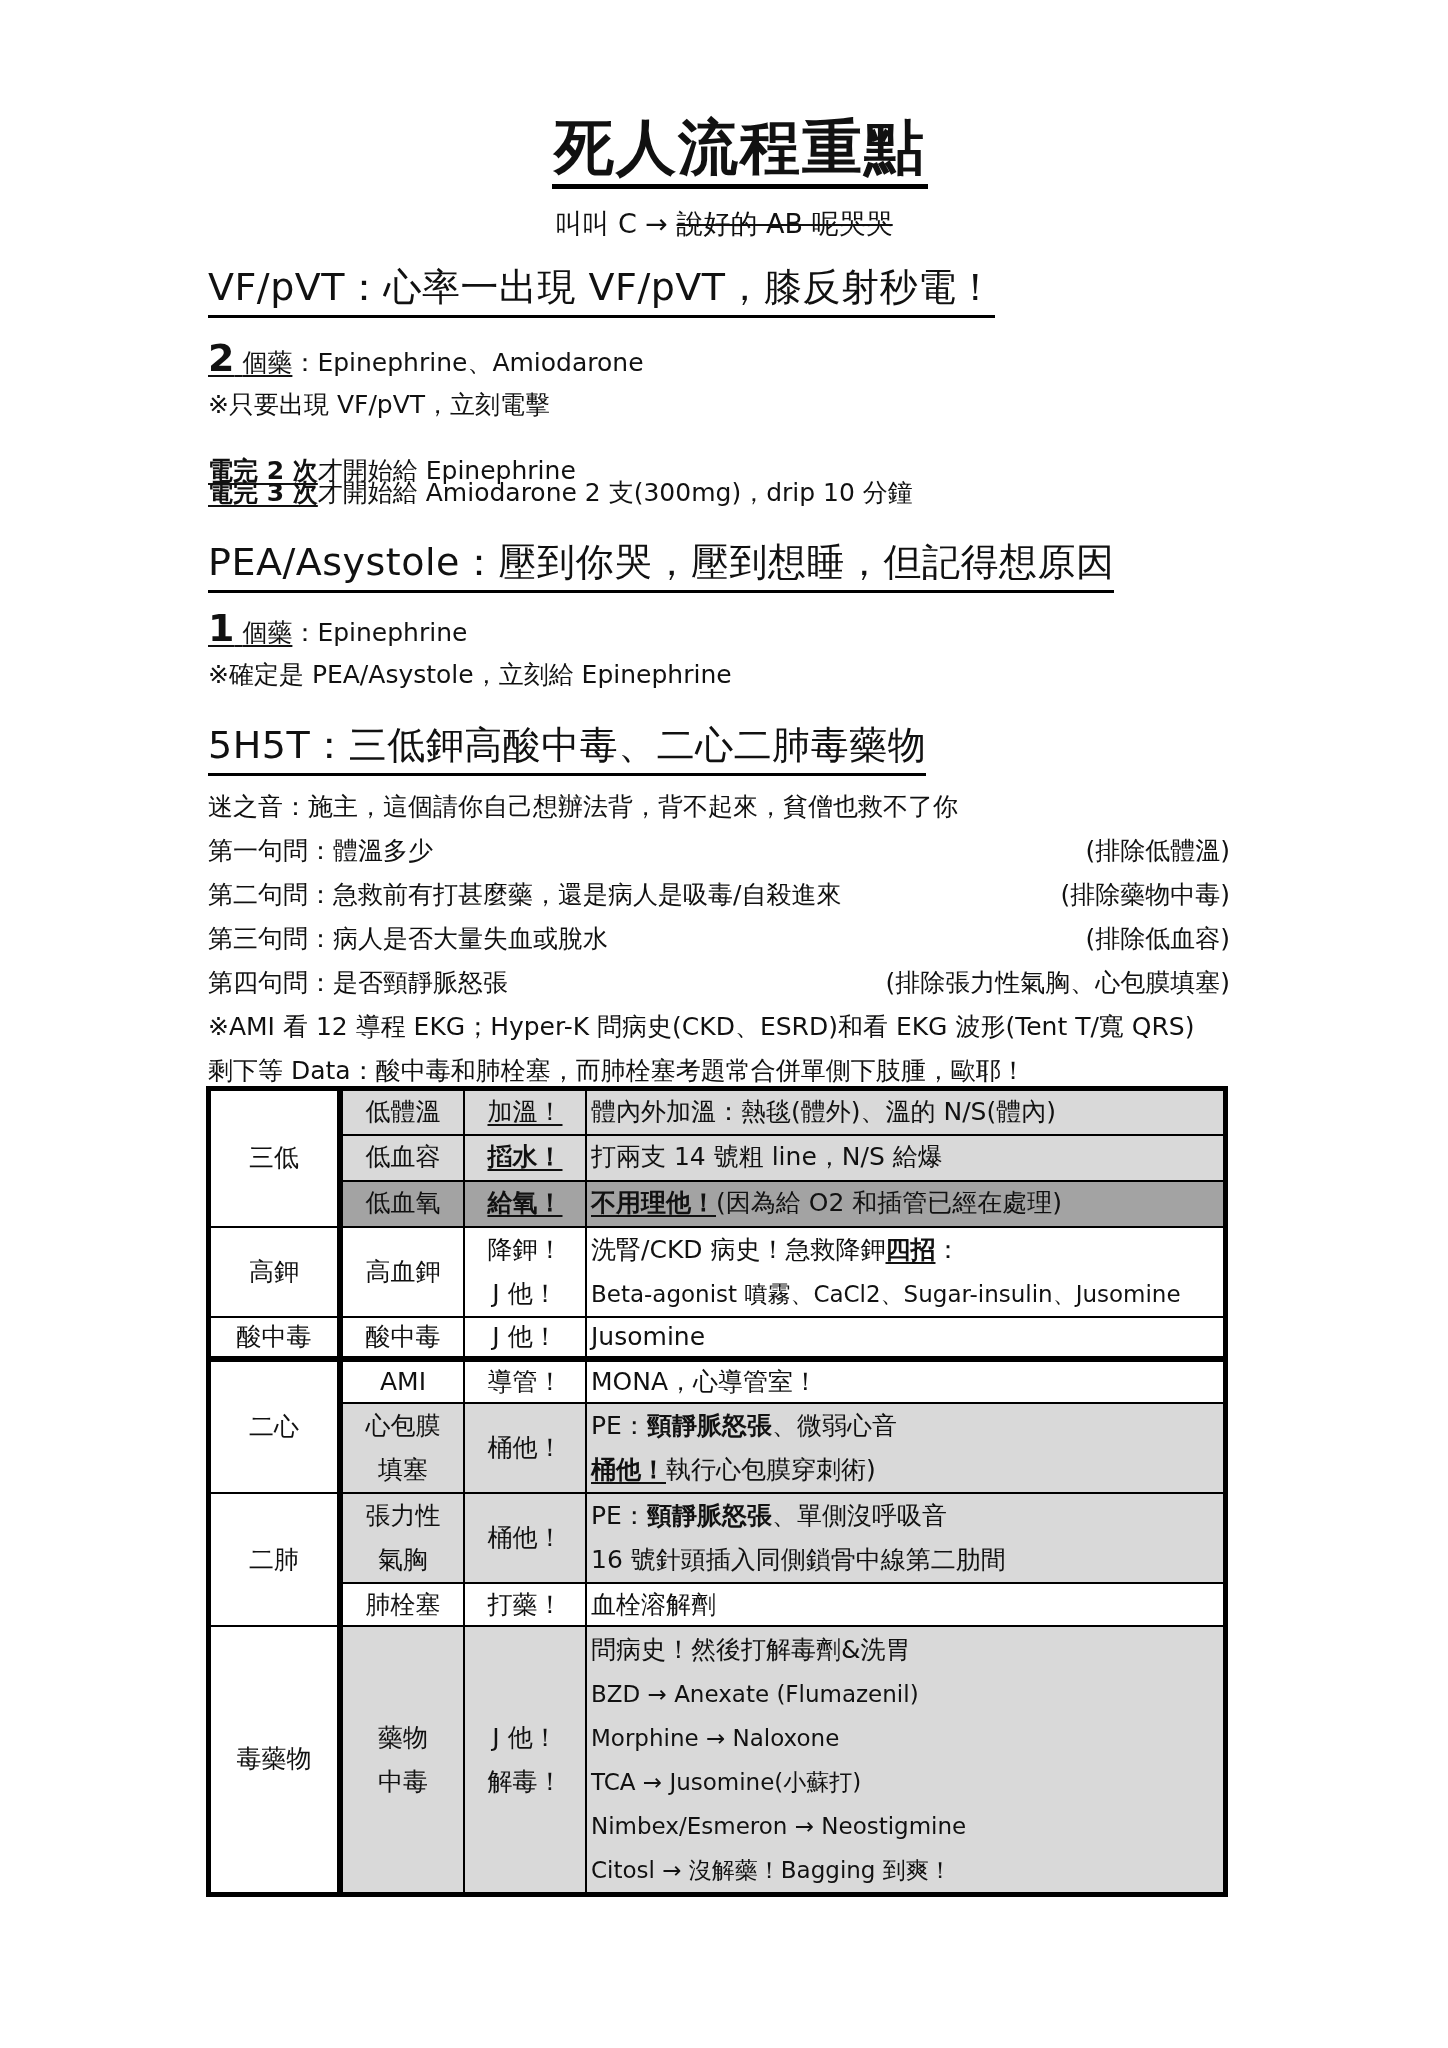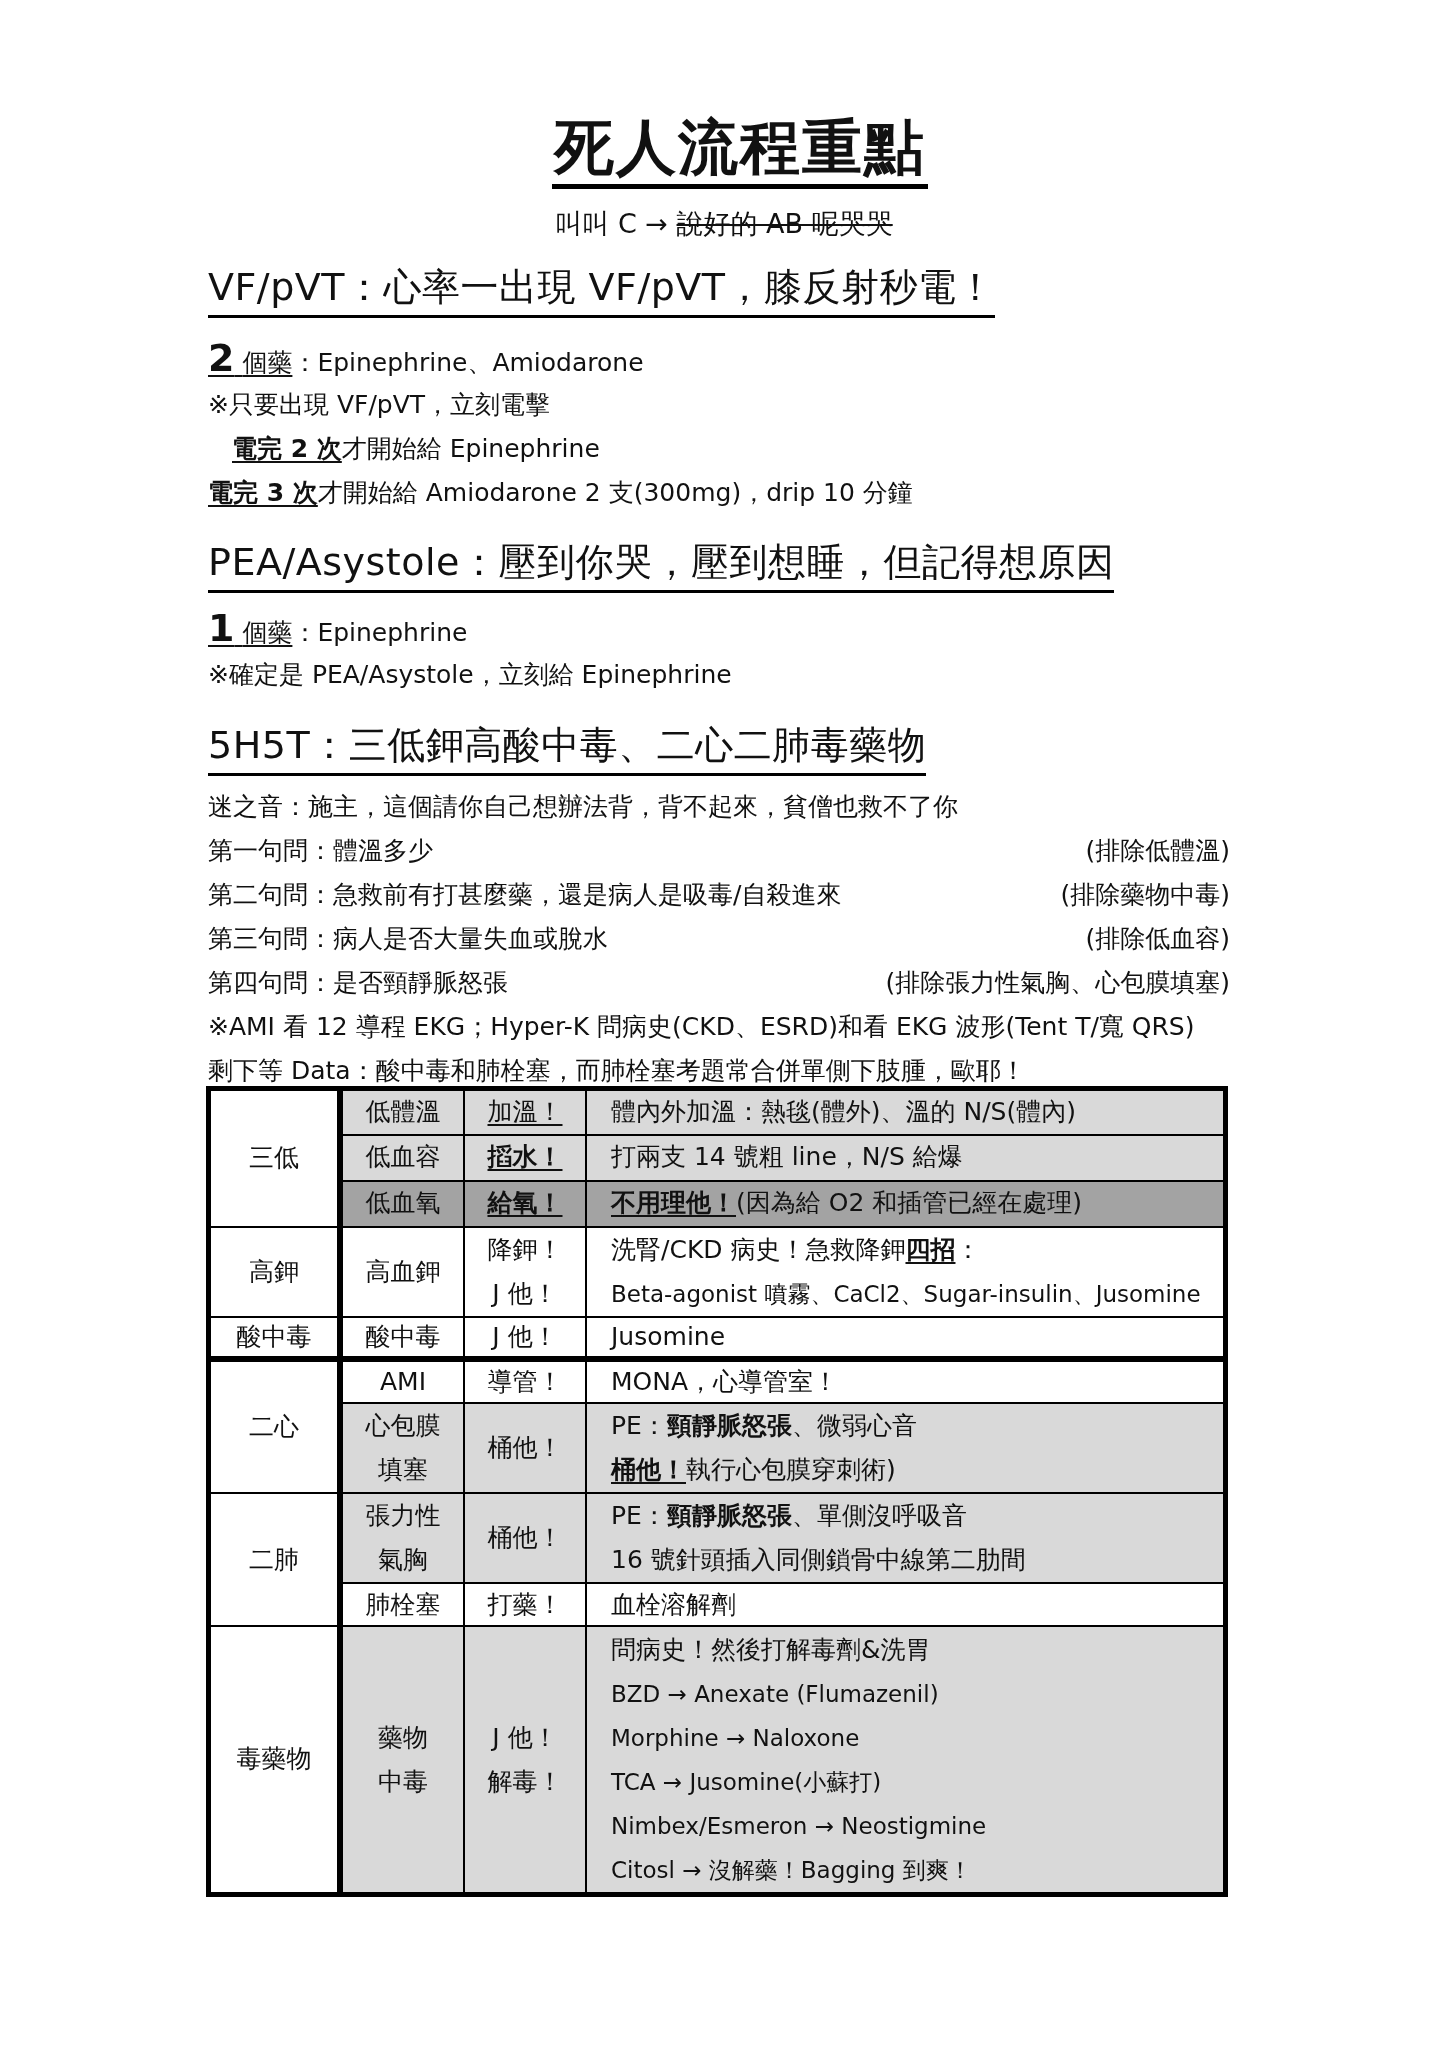--- a/index.html
+++ b/index.html
@@ -17,21 +17,21 @@
   .b { font-weight: bold; }
   .right { position: absolute; right: 0; }
   .row-line { left: 208px; width: 1022px; font-size: 25px; white-space: nowrap; }
 
   table.grid { position: absolute; left: 206px; top: 1086px; width: 1022px; height: 811px;
                border-collapse: collapse; border: 5px solid #000; table-layout: fixed; }
   table.grid td { border: 2px solid #000; font-size: 25px; padding: 0 8px; vertical-align: middle; line-height: 1.3; }
   table.grid td.c1 { width: 110px; text-align: center; border-right: 6px solid #000; background: #fff; }
   table.grid td.c2 { width: 104px; text-align: center; }
   table.grid td.c3 { width: 104px; text-align: center; }
-  table.grid td.c4 { text-align: left; padding-left: 24px; }
+  table.grid td.c4 { text-align: left; padding-left: 4px; }
   .lg { background: #d9d9d9; }
   .dg { background: #a3a3a3; }
   .wh { background: #ffffff; }
   tr.thick-top td { border-top: 6px solid #000; }
   .small { font-size: 23px; }
   .stack div { line-height: 44px; }
 </style>
 </head>
 <body>
 
@@ -39,21 +39,21 @@
 <div class="abs subtitle">
   <span>叫叫 C →</span>
   <span class="strike">說好的 AB 呢哭哭</span>
 </div>
 
 <div class="abs h2" style="top:262px;">VF/pVT：心率一出現 VF/pVT，膝反射秒電！</div>
 <div class="abs line" style="top:336px;">
   <span class="u"><span class="big-num">2</span> <span>個藥</span></span><span>：Epinephrine、Amiodarone</span>
 </div>
 <div class="abs line" style="top:388px;">※只要出現 VF/pVT，立刻電擊</div>
-<div class="abs line" style="top:432px;margin-left:24px;">
+<div class="abs line" style="top:454px;">
   <span class="u b">電完 2 次</span><span>才開始給 Epinephrine</span>
 </div>
 <div class="abs line" style="top:476px;">
   <span class="u b">電完 3 次</span><span>才開始給 Amiodarone 2 支(300mg)，drip 10 分鐘</span>
 </div>
 
 <div class="abs h2" style="top:537px;">PEA/Asystole：壓到你哭，壓到想睡，但記得想原因</div>
 <div class="abs line" style="top:606px;">
   <span class="u"><span class="big-num">1</span> <span>個藥</span></span><span>：Epinephrine</span>
 </div>

